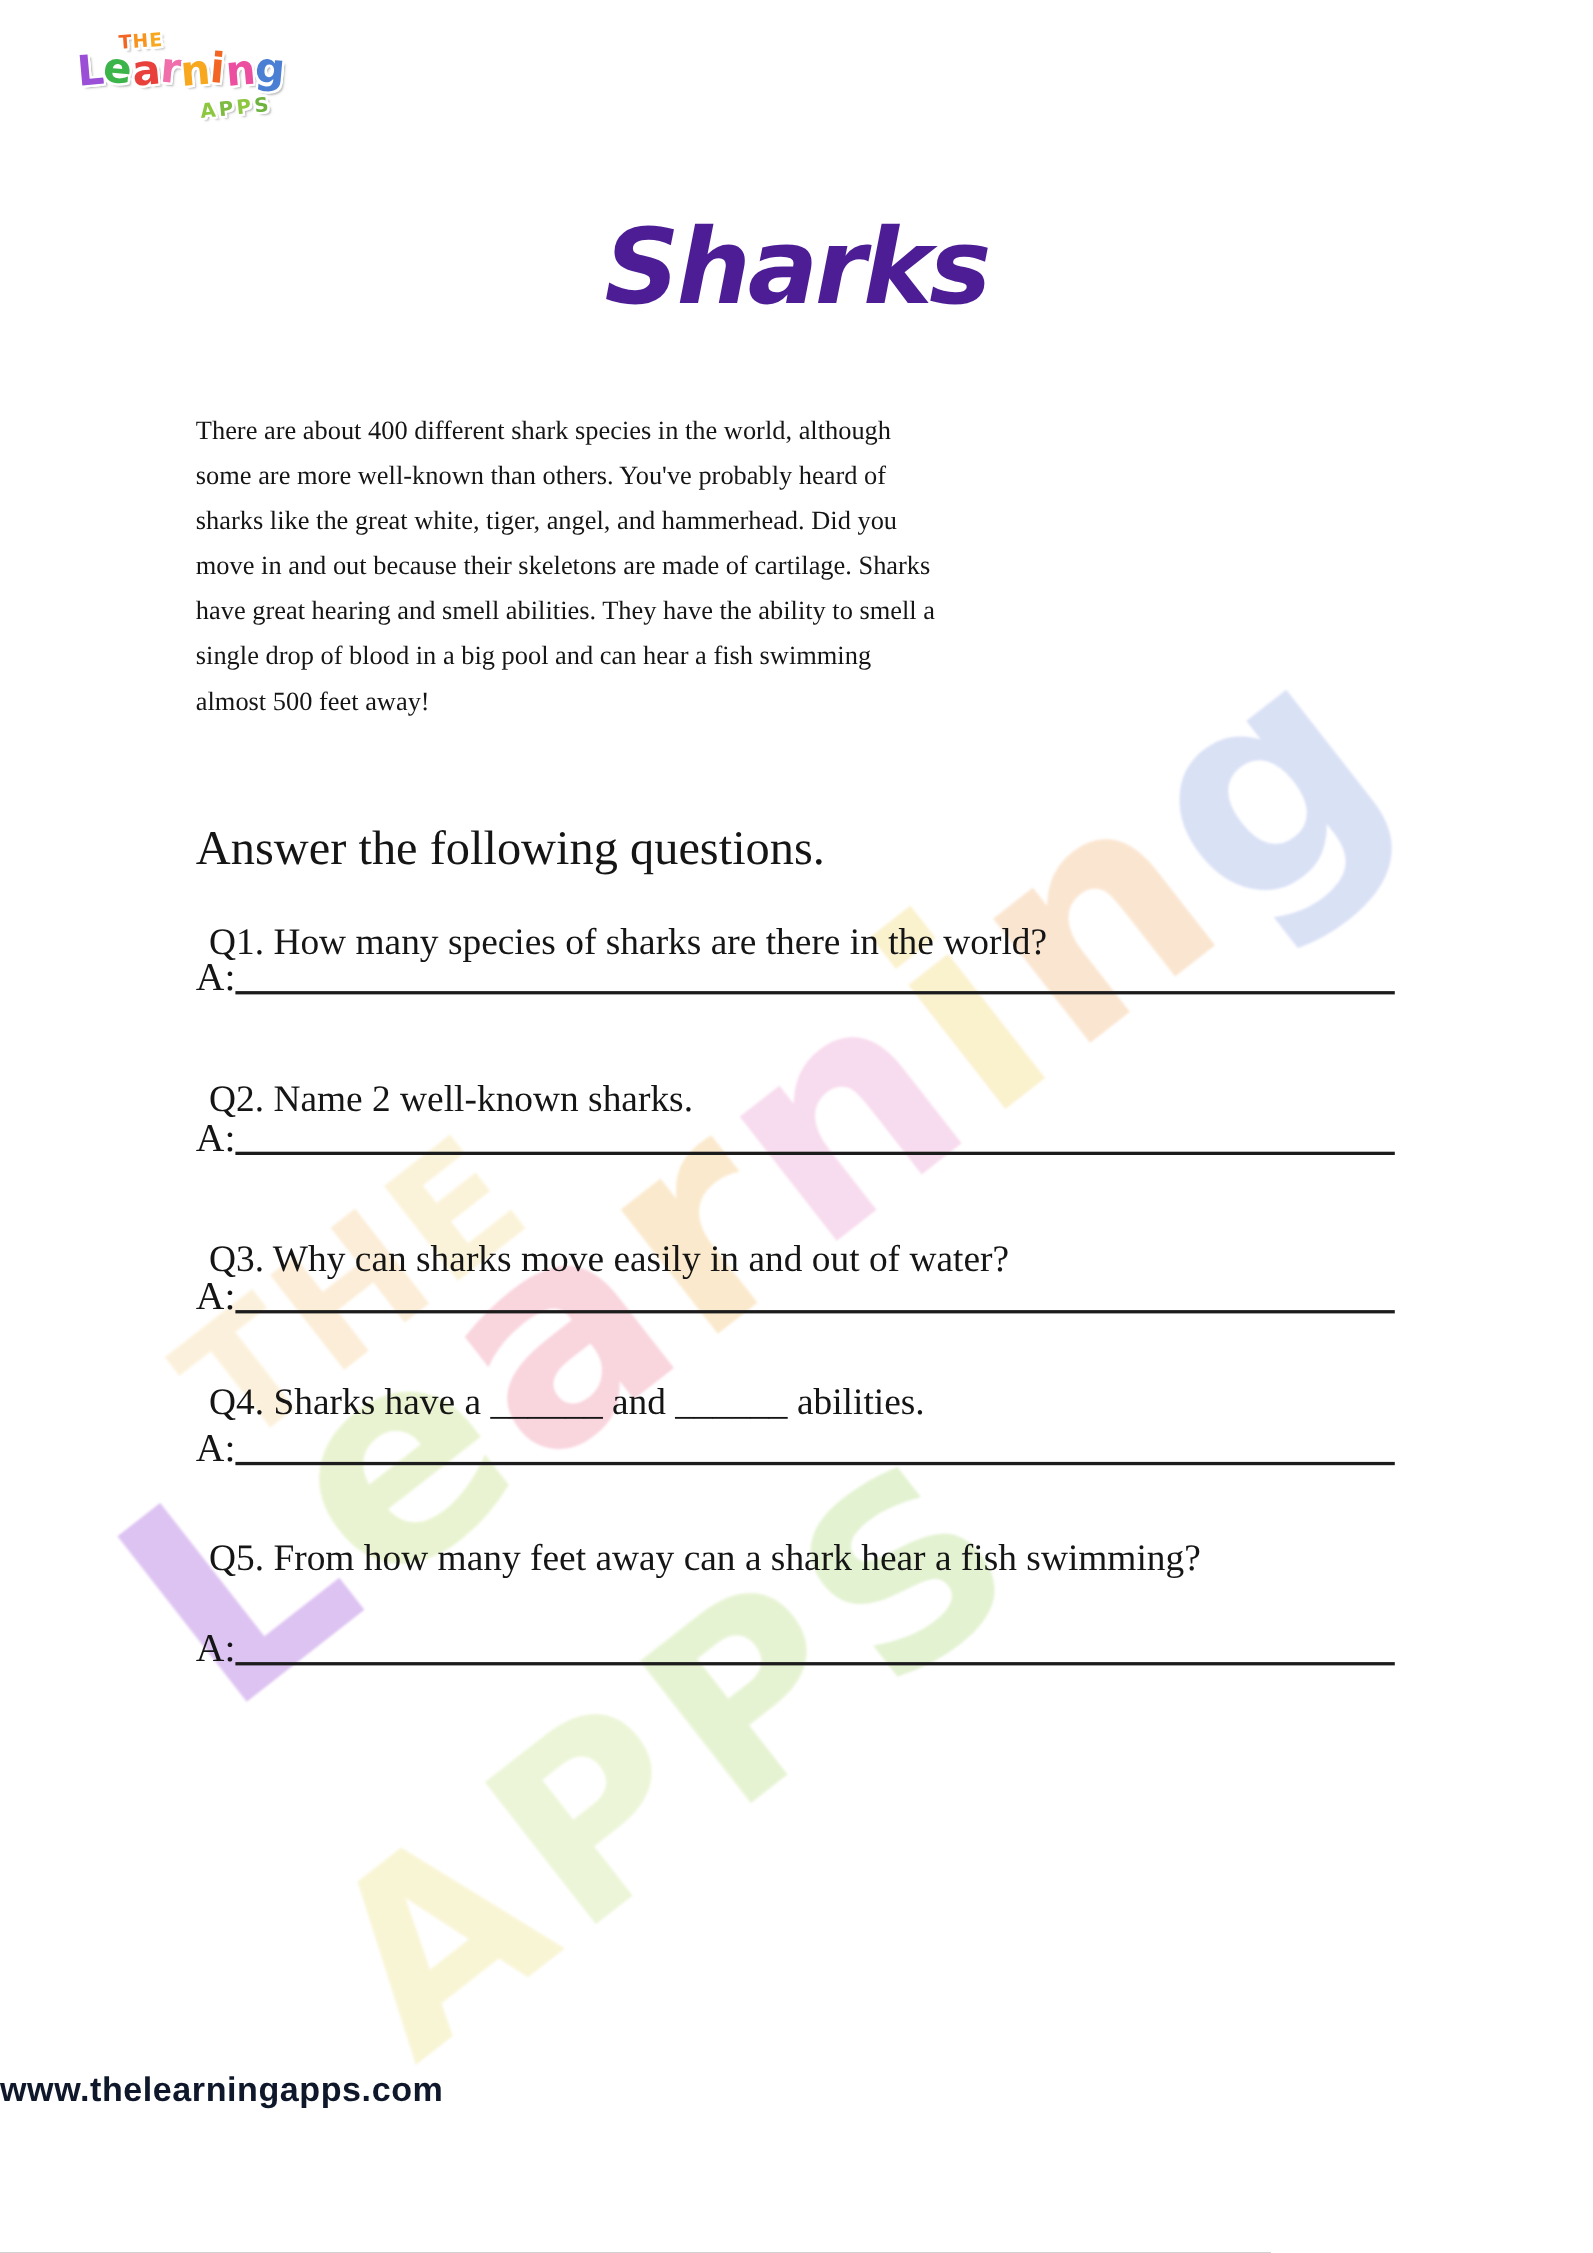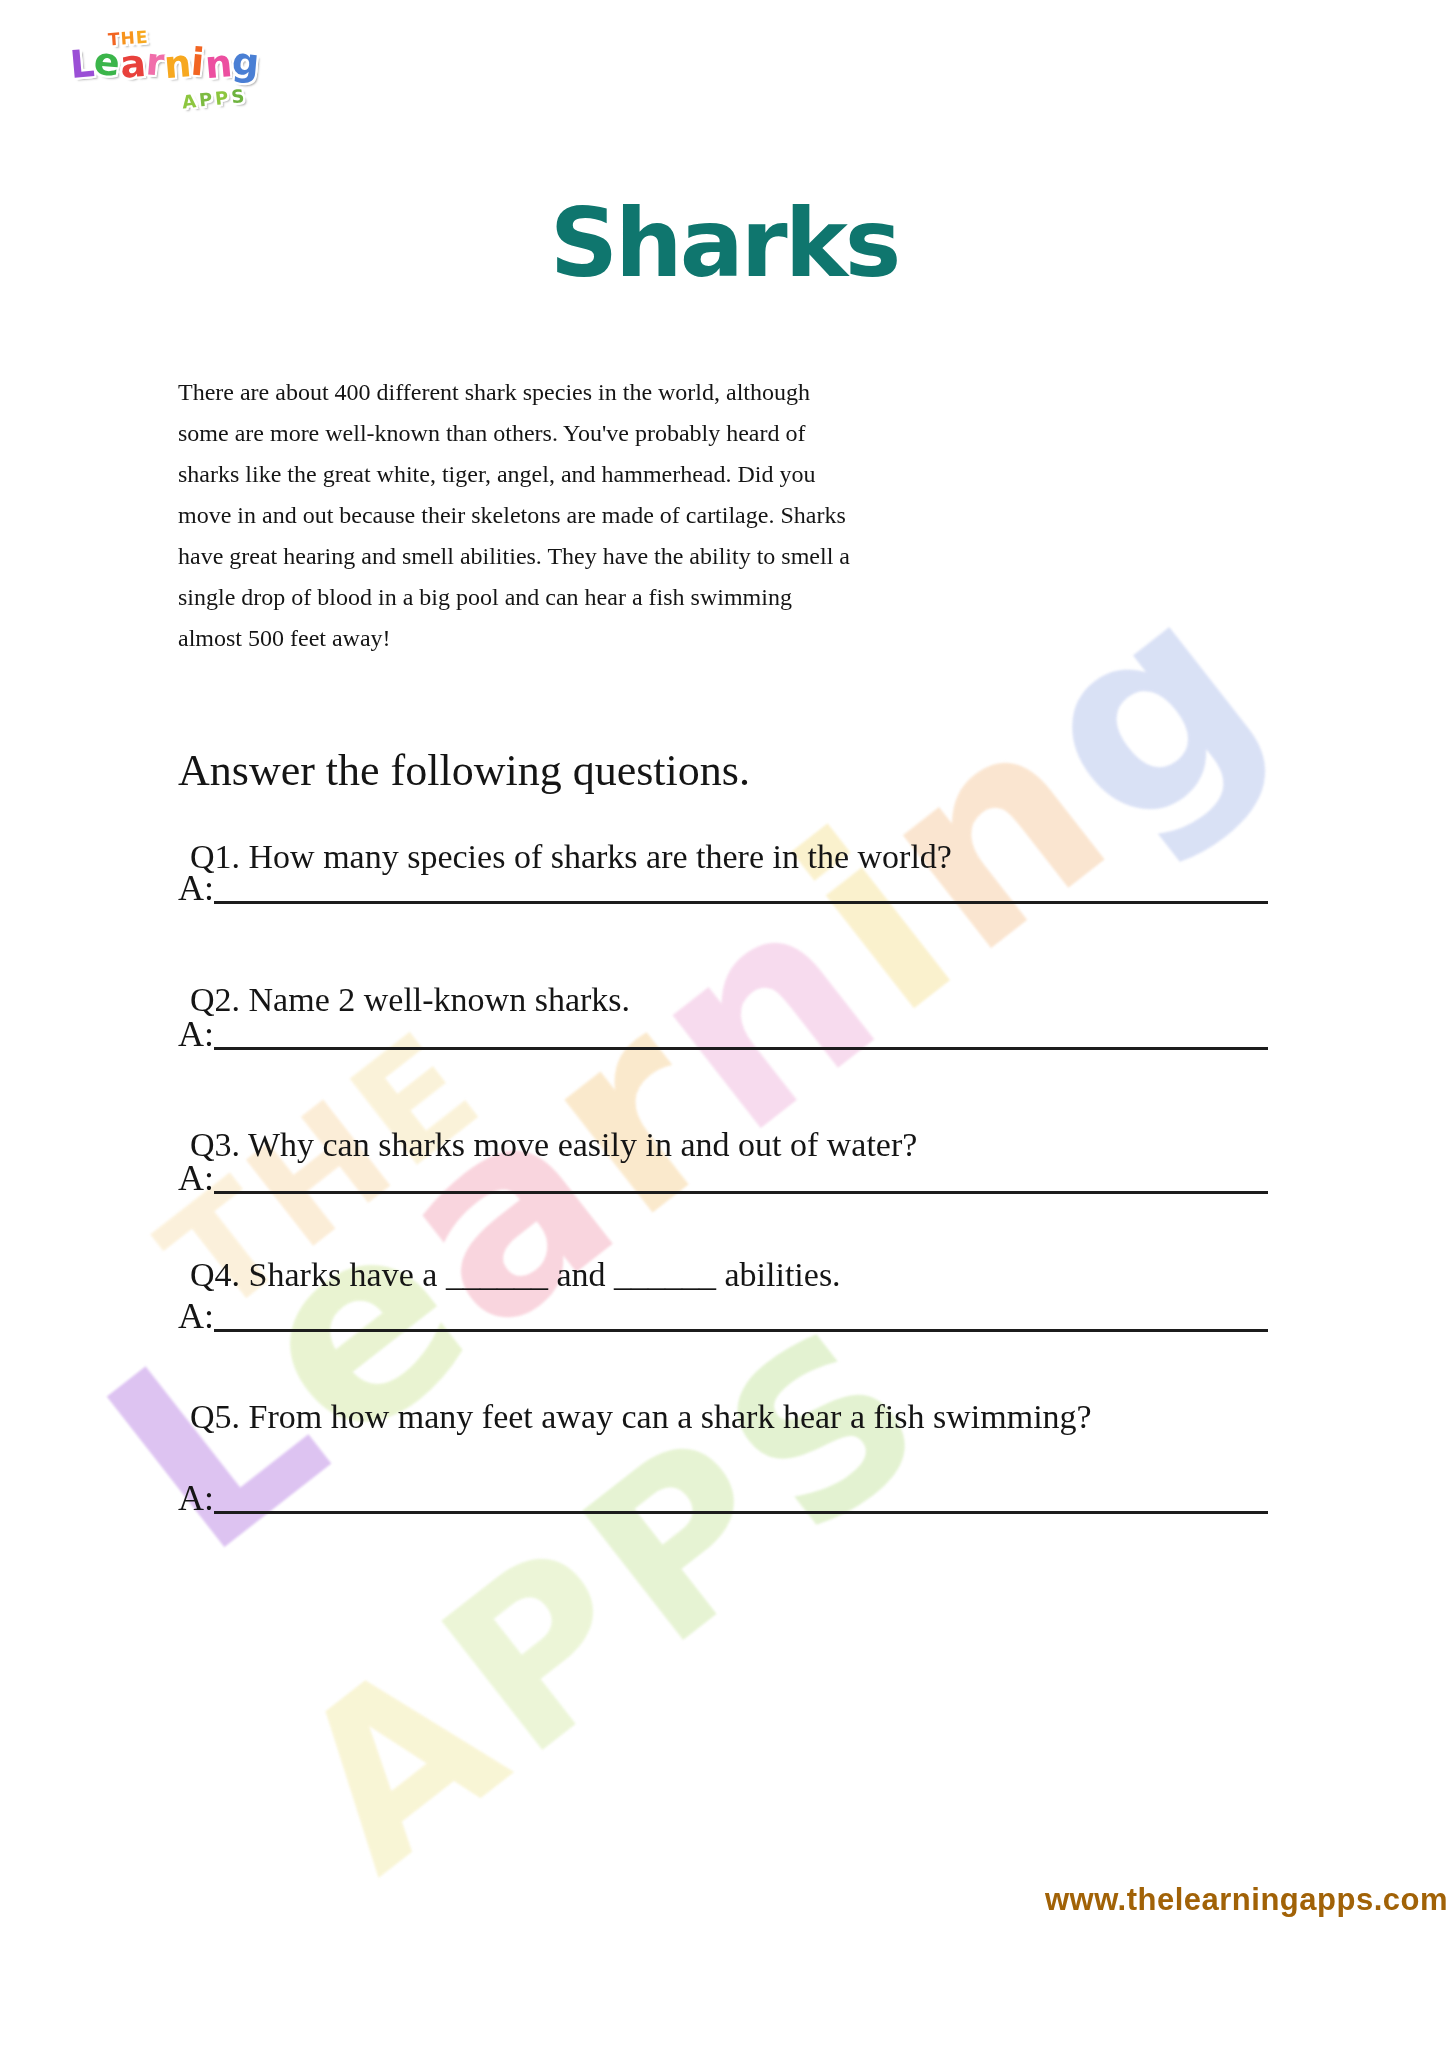--- a/index.html
+++ b/index.html
@@ -47,21 +47,22 @@
   #logo-word span:nth-child(even){transform:rotate(5deg) translateY(-1px);}
   #logo-apps{position:absolute;left:112px;top:60px;font-size:18px;letter-spacing:3px;transform:rotate(-6deg);}
 
   
   #title{
     position:absolute;left:0;top:188px;width:100%;
     text-align:center;
     font-family:"DejaVu Sans", sans-serif;
     font-weight:bold;
     font-size:95px;letter-spacing:-3px;
-    color:#0f766e;
+    color:#4c1d95;
+    font-style:italic;
   }
   #paragraph{
     position:absolute;left:178px;top:372px;width:1090px;
     font-size:24px;line-height:41px;
   }
   .pline{white-space:nowrap;}
   #instruction{
     position:absolute;left:178px;top:745px;
     font-size:44px;white-space:nowrap;
   }
@@ -80,24 +81,24 @@
     margin-bottom:4px;
   }
   #q1-label{top:838px;} #a1-row{top:862px;}
   #q2-label{top:969px;margin-top:12px;} #a2-row{top:1008px;}
   #q3-label{top:1126px;} #a3-row{top:1152px;}
   #q4-label{top:1256px;} #a4-row{top:1290px;}
   #q5-label{top:1398px;} #a5-row{top:1472px;}
 
   #footer{
     position:absolute;left:0;top:1882px;width:100%;
-    text-align:right;
+    text-align:left;
     font-family:"Liberation Sans", sans-serif;
     font-weight:bold;font-size:31px;letter-spacing:.5px;
-    color:#a16207;
+    color:#0f172a;
   }
 </style>
 </head>
 <body>
 
 <div id="page">
 
   <div class="wm" id="wm-the"><span style="color: rgb(248, 224, 176);">T</span><span style="color: rgb(248, 216, 168);">H</span><span style="color: rgb(246, 228, 172);">E</span></div>
   <div class="wm" id="wm-learning"><span style="color: rgb(201, 159, 234);">L</span><span style="color: rgb(220, 237, 182);">e</span><span style="color: rgb(246, 188, 202);">a</span><span style="color: rgb(248, 220, 174);">r</span><span style="color: rgb(243, 198, 228);">n</span><span style="color: rgb(248, 233, 176);">i</span><span style="color: rgb(248, 214, 180);">n</span><span style="color: rgb(195, 207, 240);">g</span></div>
   <div class="wm" id="wm-apps"><span style="color: rgb(244, 237, 180);">A</span><span style="color: rgb(221, 238, 184);">P</span><span style="color: rgb(211, 234, 176);">P</span><span style="color: rgb(205, 232, 172);">S</span></div>

